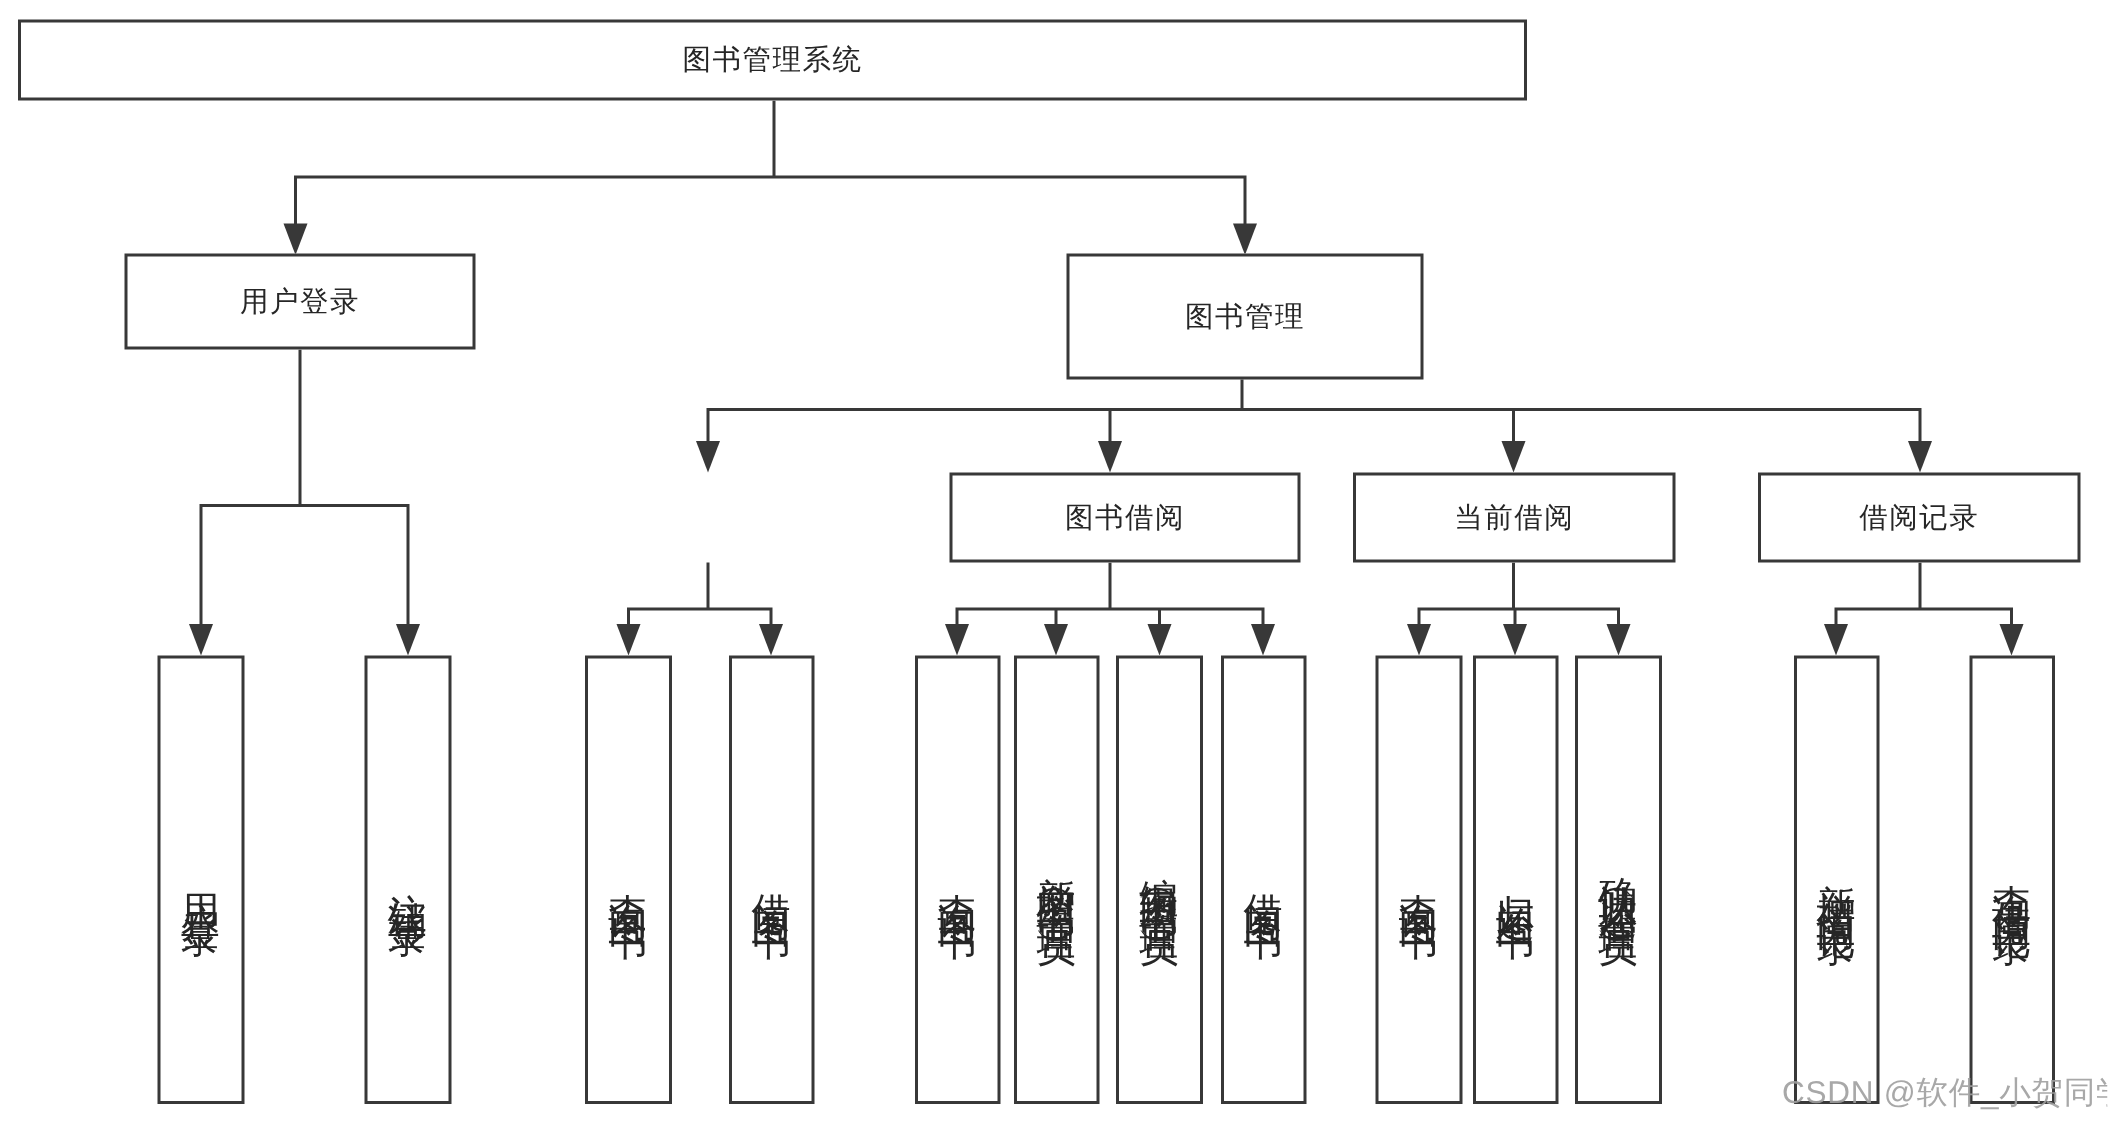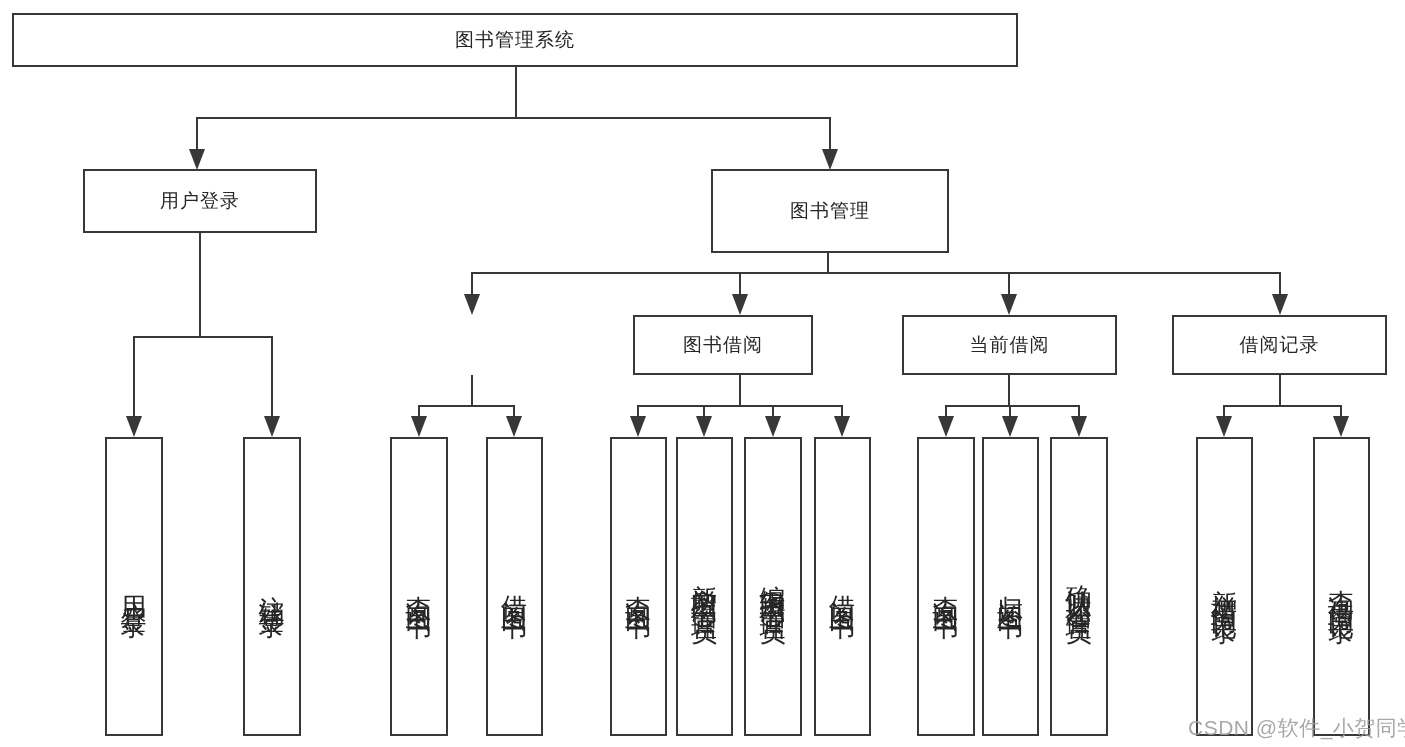--- a/index.html
+++ b/index.html
@@ -36,21 +36,21 @@
     letter-spacing: 6px;
     line-height: 1;
     white-space: nowrap;
   }
   .vbox.tight .v-label { letter-spacing: 5px; }
   
   #root-box      { left: 12px;   top: 13px;  width: 1006px; height: 54px; }
   #user-login    { left: 83px;   top: 169px; width: 234px;  height: 64px; }
   #book-mgmt     { left: 711px;  top: 169px; width: 238px;  height: 84px; }
   #recommend     { left: 364px;  top: 315px; width: 215px;  height: 60px; }
-  #borrowing     { left: 633px;  top: 315px; width: 180px;  height: 60px; text-align: right; }
+  #borrowing     { left: 633px;  top: 315px; width: 234px;  height: 60px; text-align: right; }
   #current       { left: 902px;  top: 315px; width: 215px;  height: 60px; }
   #records       { left: 1172px; top: 315px; width: 215px;  height: 60px; align-items: center; }
   .vbox          { top: 437px; height: 299px; }
   #leaf-a1 { left: 105px;  width: 58px; }
   #leaf-a2 { left: 243px;  width: 58px; }
   #leaf-b1 { left: 390px;  width: 58px; }
   #leaf-b2 { left: 486px;  width: 57px; }
   #leaf-c1 { left: 610px;  width: 57px; }
   #leaf-c2 { left: 676px;  width: 57px; }
   #leaf-c3 { left: 744px;  width: 58px; }

